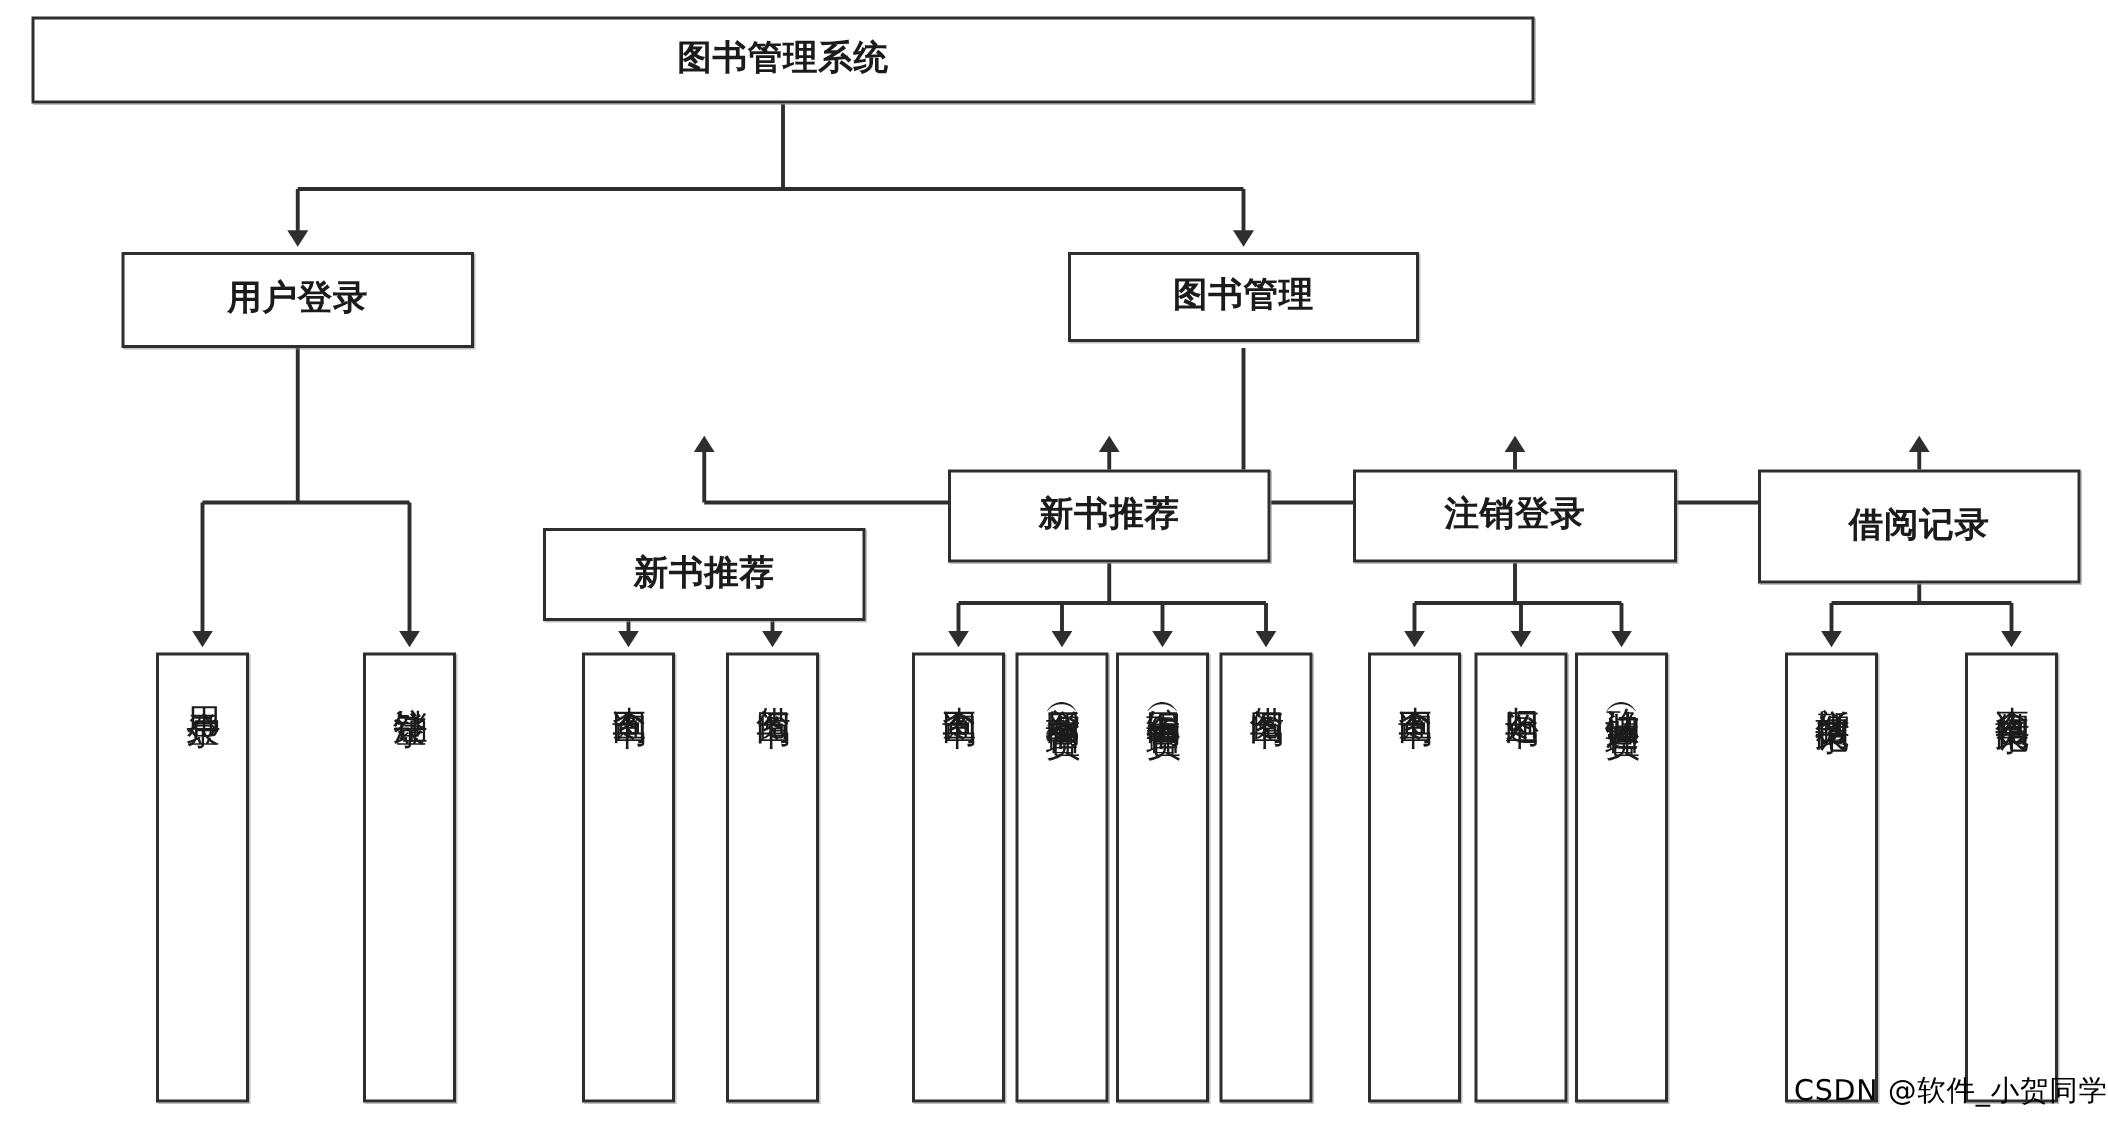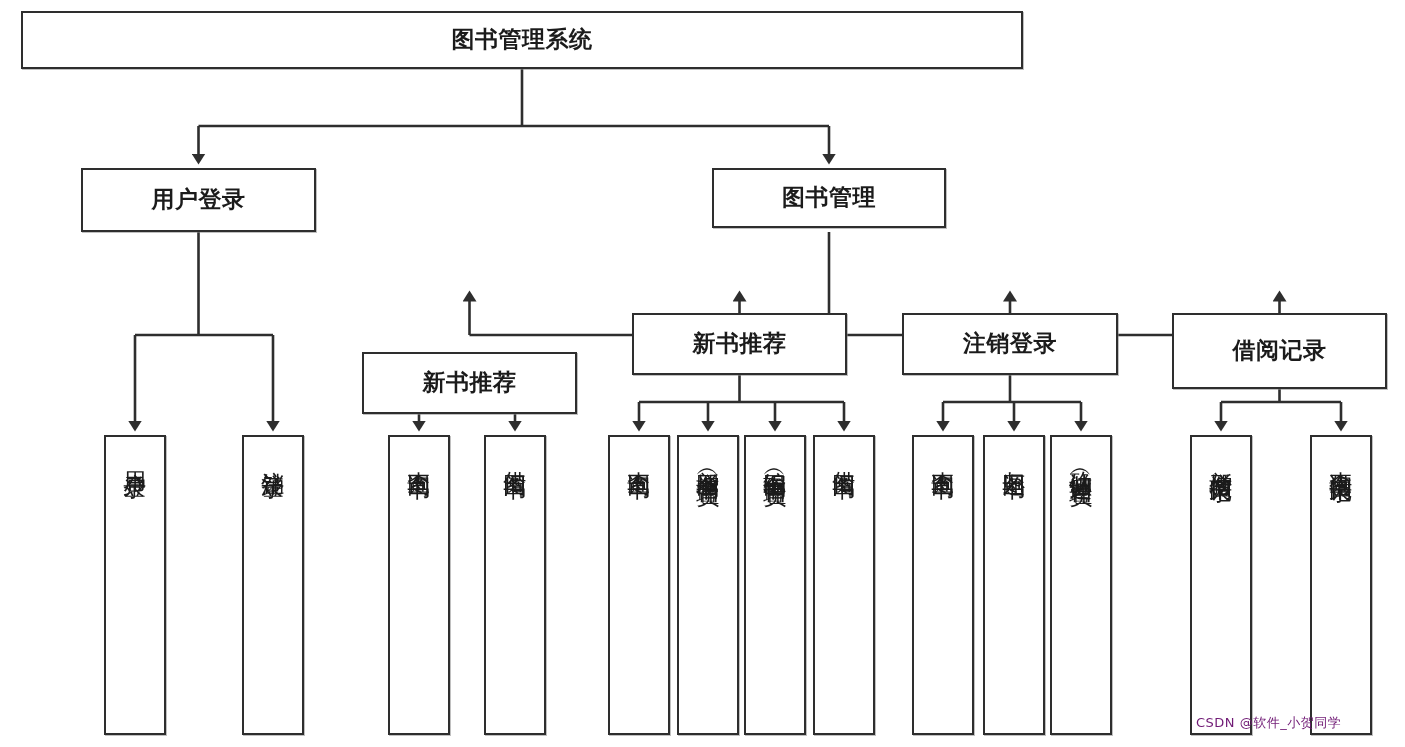--- a/index.html
+++ b/index.html
@@ -58,22 +58,22 @@
   .node.vertical .label {
     writing-mode: vertical-rl;
     text-orientation: upright;
     font-size: 23px;
     line-height: 1.06;
     letter-spacing: 2px;
     white-space: nowrap;
   }
   .watermark {
     position: absolute;
-    font-size: 13px;
-    color: #701a75;
+    font-size: 19px;
+    color: #000000;
     white-space: nowrap;
     letter-spacing: 0.5px;
     font-family: "DejaVu Sans", "Liberation Sans", sans-serif;
   }
 </style>
 </head>
 <body>
 
 <div id="canvas">
   <svg class="wires" viewBox="0 0 1405 747">

